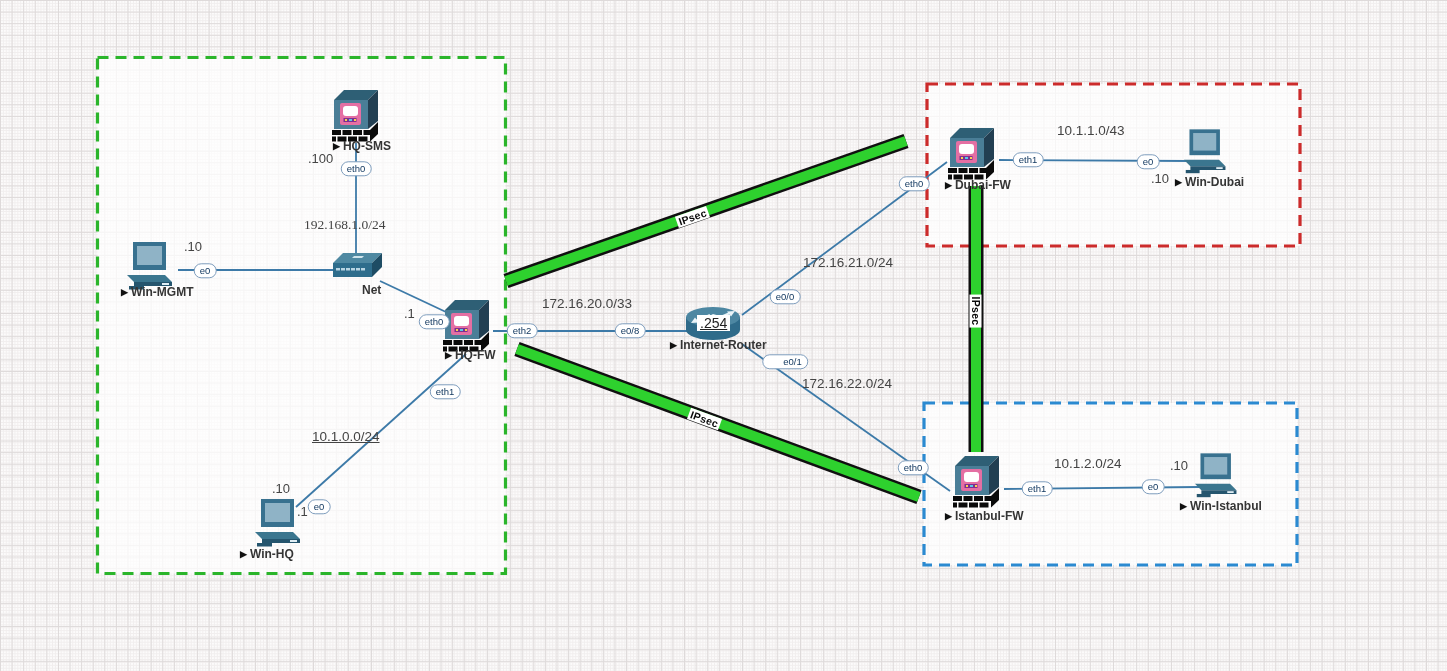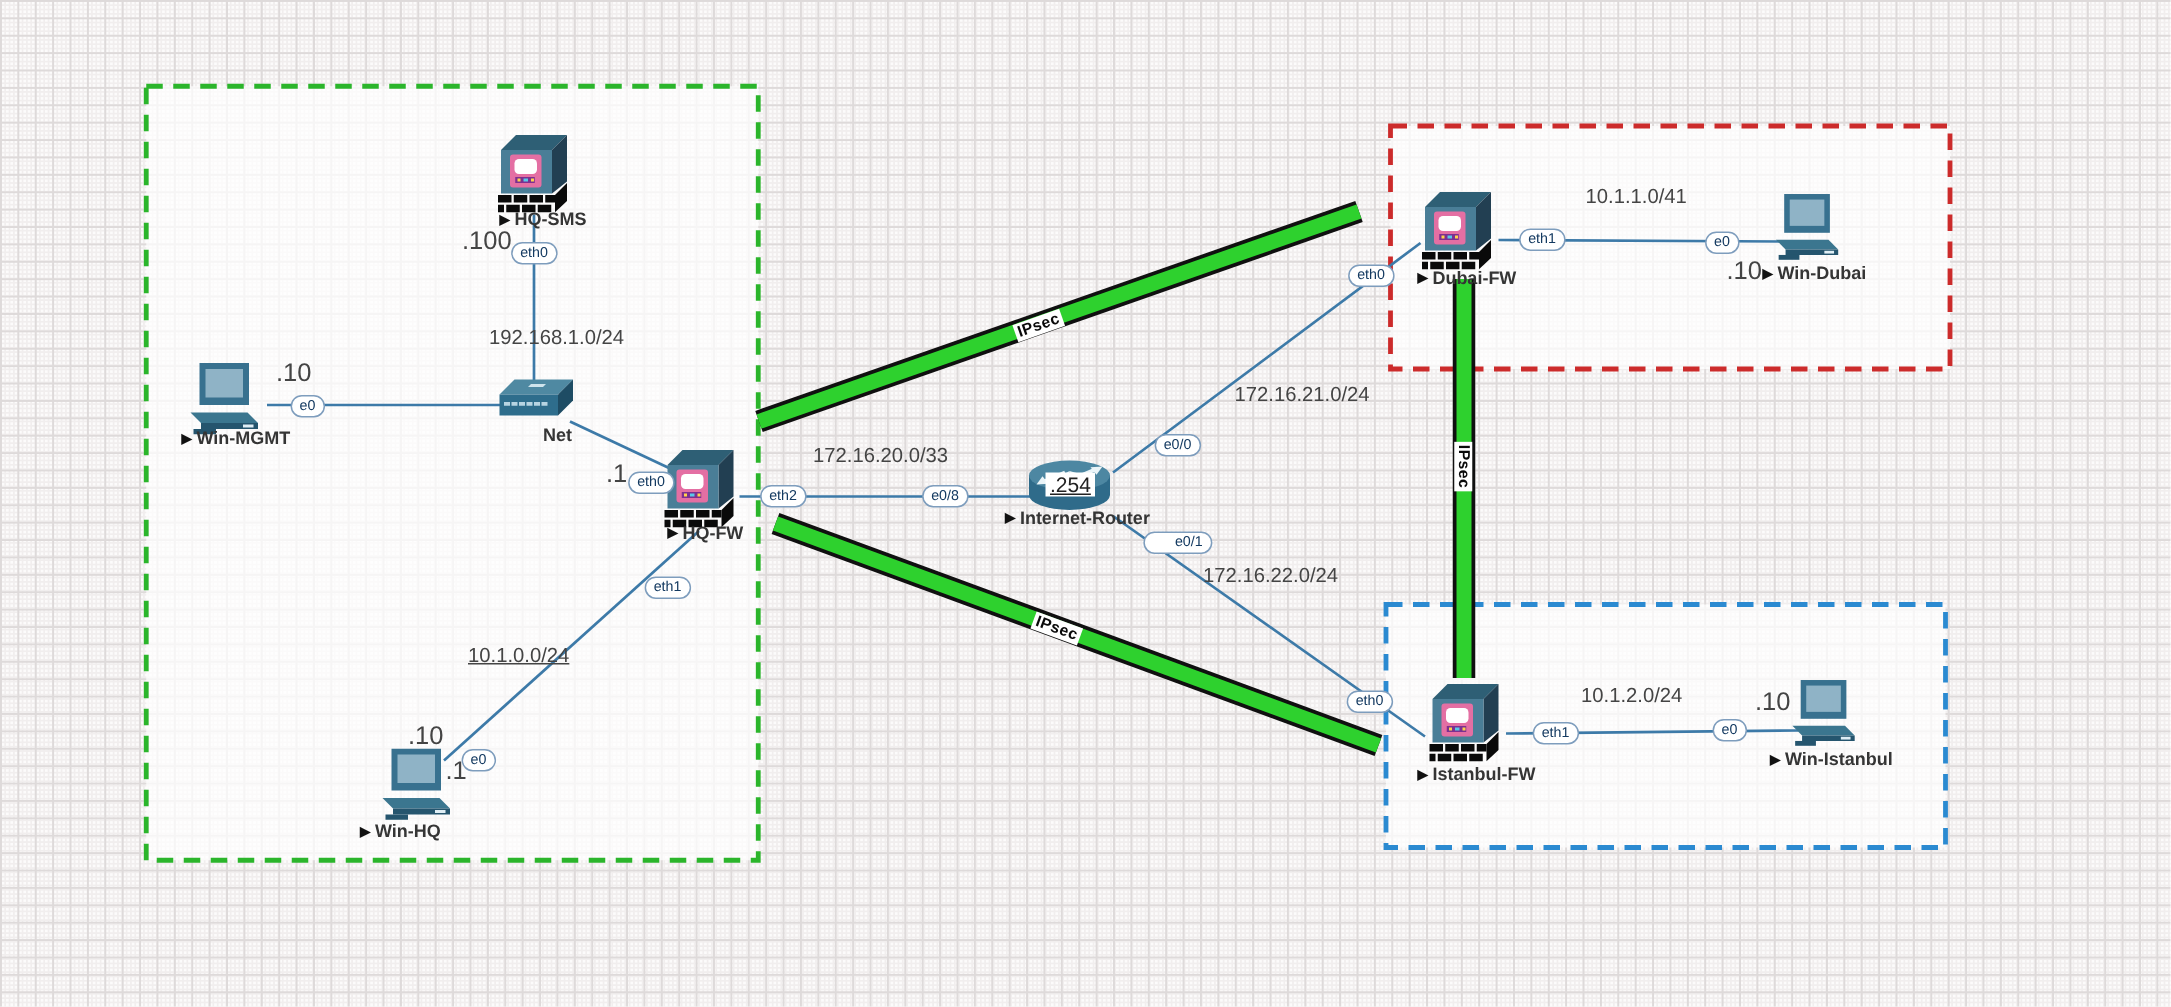--- a/index.html
+++ b/index.html
@@ -23,21 +23,21 @@
   .node-label .tri{font-size:9px;color:#111;}
   .port{
     position:absolute;transform:translate(-50%,-50%);
     background:#ffffff;border:1px solid #7e9dbd;border-radius:9px;
     font-size:9.5px;color:#143a61;padding:1.5px 5px;line-height:1.1;white-space:nowrap;
   }
   .netlabel{
     position:absolute;font-size:13.5px;color:#444444;white-space:nowrap;line-height:1;
   }
   .iplabel{
-    position:absolute;font-size:17px;color:#444444;white-space:nowrap;line-height:1;
+    position:absolute;font-size:13px;color:#444444;white-space:nowrap;line-height:1;
   }
   .iplabel.boxed{background:#ffffff;padding:1px 3px;font-size:14px;color:#222;}
   .ipsec{
     position:absolute;transform-origin:center;
     background:#ffffff;color:#0a0a0a;font-size:10.5px;font-weight:700;
     padding:0 2px;line-height:1.15;white-space:nowrap;letter-spacing:.3px;
   }
 </style>
 </head>
 <body>
@@ -287,26 +287,26 @@
   </div>
   <div class="node-label" style="left:945px;top:510px;">
     <span class="tri">▶</span>
     <span>Istanbul-FW</span>
   </div>
   <div class="node-label" style="left:1180px;top:500px;">
     <span class="tri">▶</span>
     <span>Win-Istanbul</span>
   </div>
 
-  <div class="netlabel" style="left:326px;top:218px;">192.168.1.0/24</div>
+  <div class="netlabel" style="left:304px;top:218px;font-family:Liberation Serif, serif;">192.168.1.0/24</div>
   <div class="netlabel" style="left:542px;top:297px;">172.16.20.0/33</div>
-  <div class="netlabel" style="left:823px;top:256px;">172.16.21.0/24</div>
+  <div class="netlabel" style="left:803px;top:256px;">172.16.21.0/24</div>
   <div class="netlabel" style="left:802px;top:377px;">172.16.22.0/24</div>
   <div class="netlabel" style="left:312px;top:430px;text-decoration:underline;">10.1.0.0/24</div>
-  <div class="netlabel" style="left:1057px;top:124px;">10.1.1.0/41</div>
+  <div class="netlabel" style="left:1057px;top:124px;">10.1.1.0/43</div>
   <div class="netlabel" style="left:1054px;top:457px;text-align:right;">10.1.2.0/24</div>
 
   <div class="iplabel" style="left:308px;top:152px;">.100</div>
   <div class="iplabel" style="left:184px;top:240px;">.10</div>
   <div class="iplabel" style="left:404px;top:307px;">.1</div>
   <div class="iplabel" style="left:272px;top:482px;">.10</div>
   <div class="iplabel" style="left:297px;top:505px;">.1</div>
   <div class="iplabel boxed" style="left:697px;top:315px;text-decoration:underline;">.254</div>
   <div class="iplabel" style="left:1151px;top:172px;">.10</div>
   <div class="iplabel" style="left:1170px;top:459px;">.10</div>

